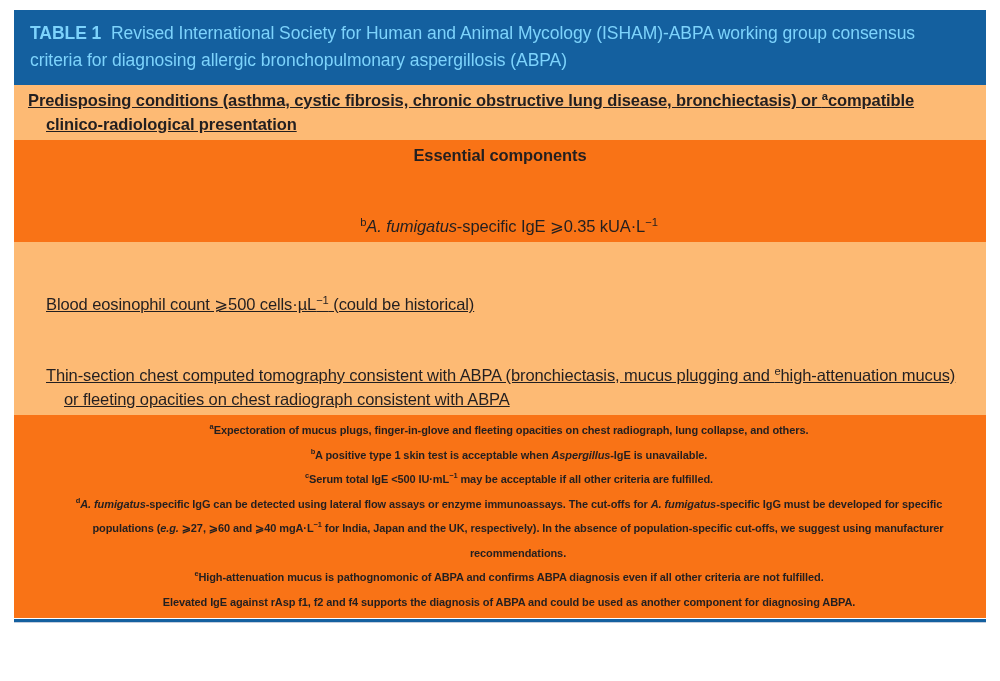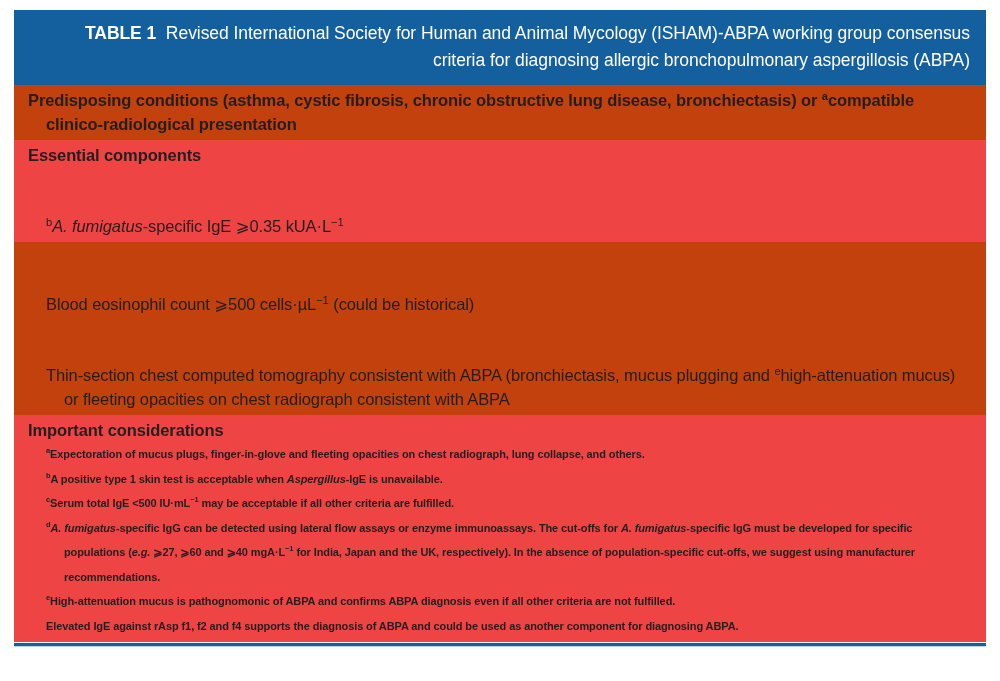--- a/index.html
+++ b/index.html
@@ -19,45 +19,46 @@
   .table-wrap {
     position: absolute;
     left: 14px;
     top: 10px;
     width: 972px;
   }
 
   
   .caption {
     background: #14609f;
-    color: #ffffff;
+    color: #7dd3fc;
     font-size: 17.5px;
     line-height: 27px;
     padding: 10px 16px 11px 16px;
     box-sizing: border-box;
     letter-spacing: -0.05px;
-    text-align: right;
   }
   .caption .tablenum {
     font-weight: bold;
   }
   .caption .captext {
     font-weight: normal;
   }
 
   
   .block {
     padding: 3px 14px 4px 14px;
     box-sizing: border-box;
   }
   .block.shaded {
-    background: #ef4444;
+    background: #f97316;
+    text-align: center;
   }
   .block.plain {
-    background: #c2410c;
+    background: #fdba74;
+    text-decoration: underline;
   }
 
   .hd {
     font-size: 16.5px;
     font-weight: bold;
     line-height: 24px;
     padding-left: 0px;
     letter-spacing: -0.1px;
   }
   
@@ -117,21 +118,20 @@
       </div>
       <div class="block shaded">
         <div class="hd">Essential components</div>
         <div class="it"><sup>b</sup><i>A. fumigatus</i>-specific IgE ⩾0.35 kUA·L<sup>−1</sup></div>
       </div>
       <div class="block plain">
         <div class="it">Blood eosinophil count ⩾500 cells·µL<sup>−1</sup> (could be historical)</div>
         <div class="it">Thin-section chest computed tomography consistent with ABPA (bronchiectasis, mucus plugging and <sup>e</sup>high-attenuation mucus) or fleeting opacities on chest radiograph consistent with ABPA</div>
       </div>
       <div class="block shaded">
-        <div class="hd">Important considerations</div>
         <div class="fn"><sup>a</sup>Expectoration of mucus plugs, finger-in-glove and fleeting opacities on chest radiograph, lung collapse, and others.</div>
         <div class="fn"><sup>b</sup>A positive type 1 skin test is acceptable when <i>Aspergillus</i>-IgE is unavailable.</div>
         <div class="fn"><sup>c</sup>Serum total IgE &lt;500 IU·mL<sup>−1</sup> may be acceptable if all other criteria are fulfilled.</div>
         <div class="fn"><sup>d</sup><i>A. fumigatus</i>-specific IgG can be detected using lateral flow assays or enzyme immunoassays. The cut-offs for <i>A. fumigatus</i>-specific IgG must be developed for specific populations (<i>e.g.</i> ⩾27, ⩾60 and ⩾40 mgA·L<sup>−1</sup> for India, Japan and the UK, respectively). In the absence of population-specific cut-offs, we suggest using manufacturer recommendations.</div>
         <div class="fn"><sup>e</sup>High-attenuation mucus is pathognomonic of ABPA and confirms ABPA diagnosis even if all other criteria are not fulfilled.</div>
         <div class="fn">Elevated IgE against rAsp f1, f2 and f4 supports the diagnosis of ABPA and could be used as another component for diagnosing ABPA.</div>
       </div>
     </div>
 
   <div class="rule-bottom"></div>

